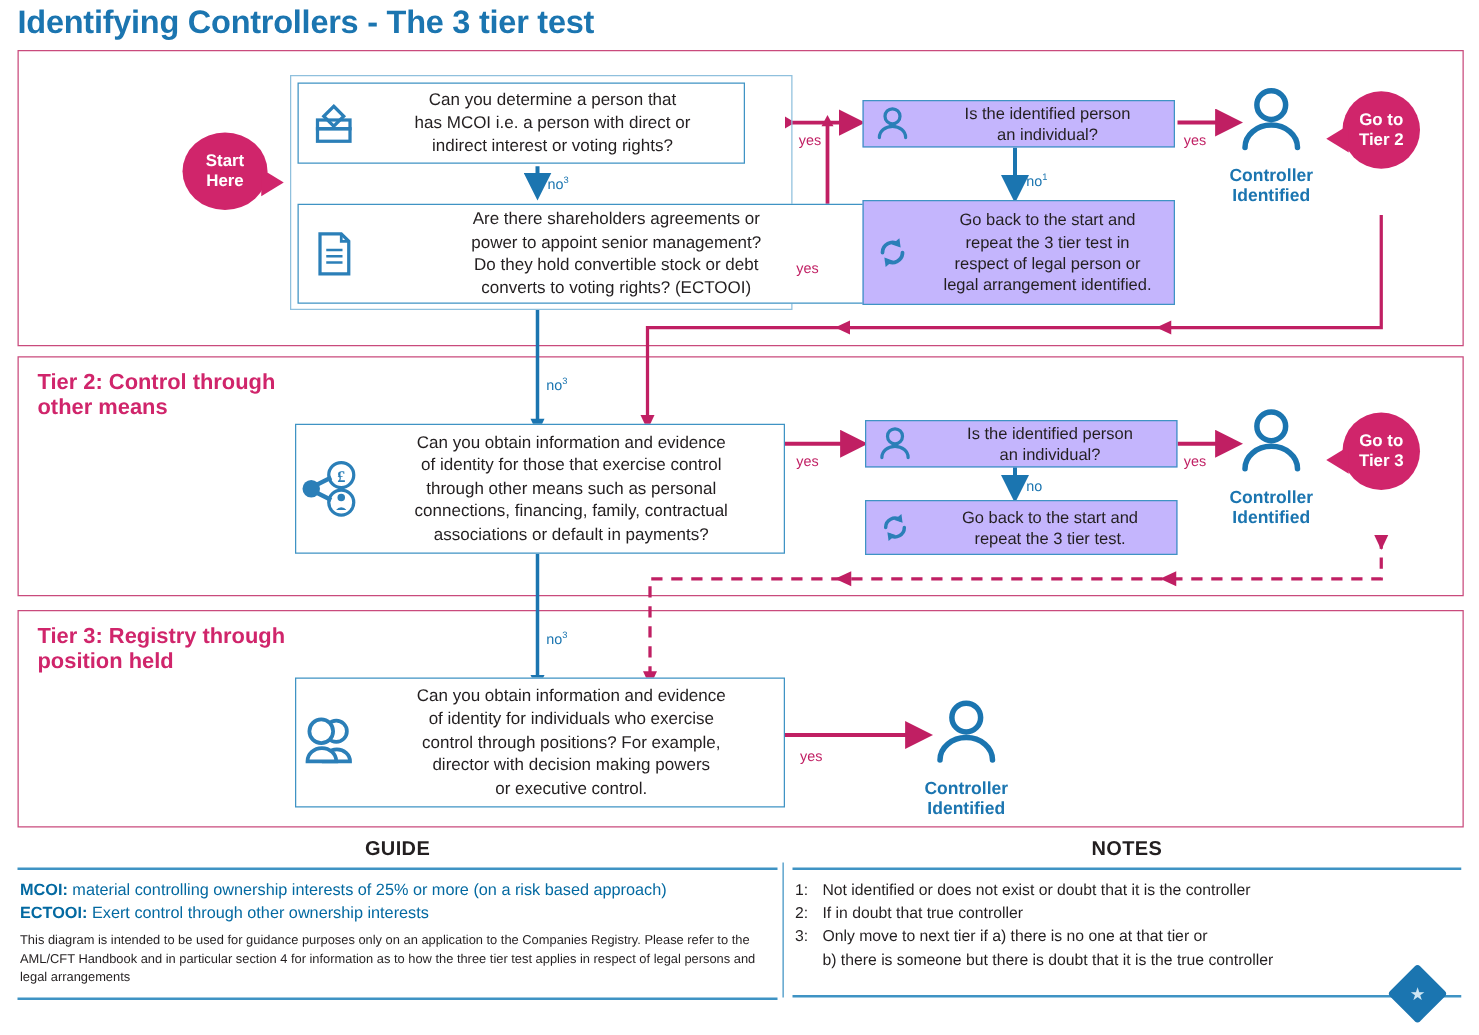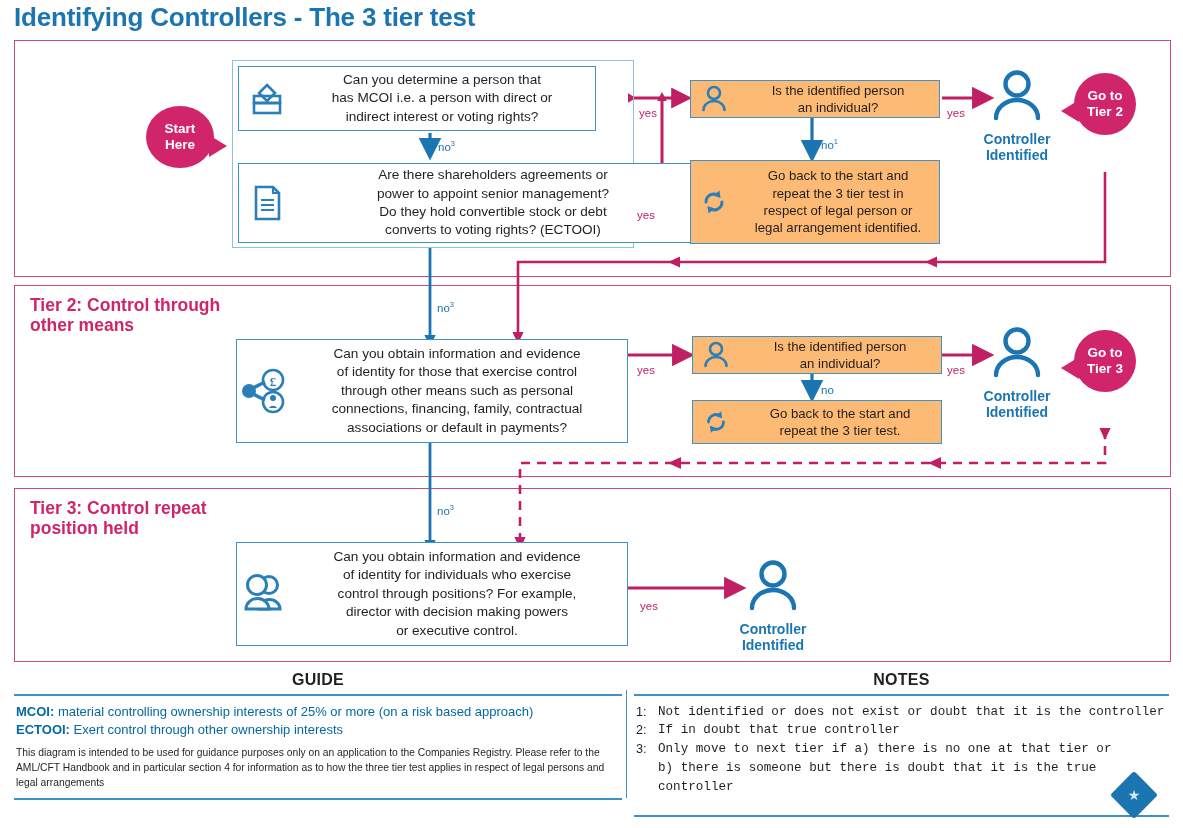--- a/index.html
+++ b/index.html
@@ -44,21 +44,21 @@
     color:#231f20; padding:4px 8px 4px 2px; white-space:pre-line;
   }
   .qbox .qicon{ width:56px; display:flex; align-items:center; justify-content:center; }
 
   .outerbox{
     position:absolute; border:1.2px solid #8fc0dd; box-sizing:border-box;
   }
 
   
   .sbox{
-    position:absolute; border:1.3px solid #3f93c4; background:#fdba74;
+    position:absolute; border:1.3px solid #3f93c4; background:#c4b5fd;
     box-sizing:border-box; display:flex; align-items:center;
   }
   .sbox .qtext{flex:1;text-align:center;font-size:13.2px;line-height:1.32;color:#231f20;padding:3px 6px;white-space:pre-line;}
   .sbox .qicon{width:46px;display:flex;align-items:center;justify-content:center;}
 
   
   .controller{
     position:absolute; text-align:center; width:110px;
   }
   .controller .clabel{
@@ -102,21 +102,21 @@
     text-align:center;font-size:16px;font-weight:bold;color:#231f20;
     padding:3px 0 5px 0; letter-spacing:0.3px;
   }
   .rule{height:1.6px;background:#3f93c4;}
   .foot-body{padding:7px 2px 4px 2px;}
   .gline{font-size:13px;color:#0369a1;line-height:1.45;}
   .gline b{font-weight:bold;}
   .disclaimer{font-size:10.3px;color:#231f20;line-height:1.42;margin-top:6px;}
   .note-row{display:flex;font-size:12.6px;color:#231f20;line-height:1.5;}
   .note-num{width:22px;flex:0 0 22px;}
-  .note-txt{flex:1;white-space:pre-line;font-family:Liberation Mono, monospace;}
+  .note-txt{flex:1;white-space:pre-line;}
   .vdiv{position:absolute;left:612px;top:22px;width:1.4px;height:108px;background:#3f93c4;}
 
   .logo{
     position:absolute; left:1117px; top:778px; width:34px; height:34px;
     background:#1b75b0; transform:rotate(45deg); border-radius:3px;
   }
   .logo .inner{
     position:absolute; left:5px; top:5px; width:24px; height:24px;
     transform:rotate(-45deg); display:flex;align-items:center;justify-content:center;
     color:#cfe6f3; font-size:14px;
@@ -128,21 +128,21 @@
 <div class="page">
 
   <div class="title">Identifying Controllers - The 3 tier test</div>
 
   <div class="tier-frame" id="tier1-frame"></div>
   <div class="tier-frame" id="tier2-frame"></div>
   <div class="tier-frame" id="tier3-frame"></div>
 
   <div class="tier-title" id="tier2-title">Tier 2: Control through
 other means</div>
-  <div class="tier-title" id="tier3-title">Tier 3: Control repeat
+  <div class="tier-title" id="tier3-title">Tier 3: Registry through
 position held</div>
 
   <svg id="wires" viewBox="0 0 1183 828">
     <defs>
       <marker id="ahP" markerWidth="7" markerHeight="7" refX="5.6" refY="3.5" orient="auto">
         <polygon points="0,0 7,3.5 0,7" fill="#c01f63"></polygon>
       </marker>
       <marker id="ahB" markerWidth="7" markerHeight="7" refX="5.6" refY="3.5" orient="auto">
         <polygon points="0,0 7,3.5 0,7" fill="#1b75b0"></polygon>
       </marker>

